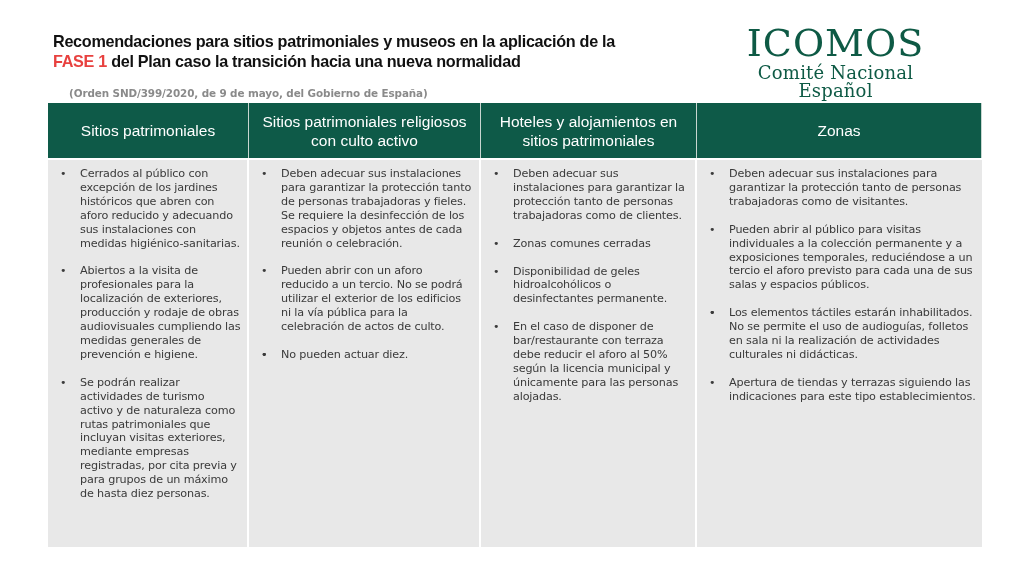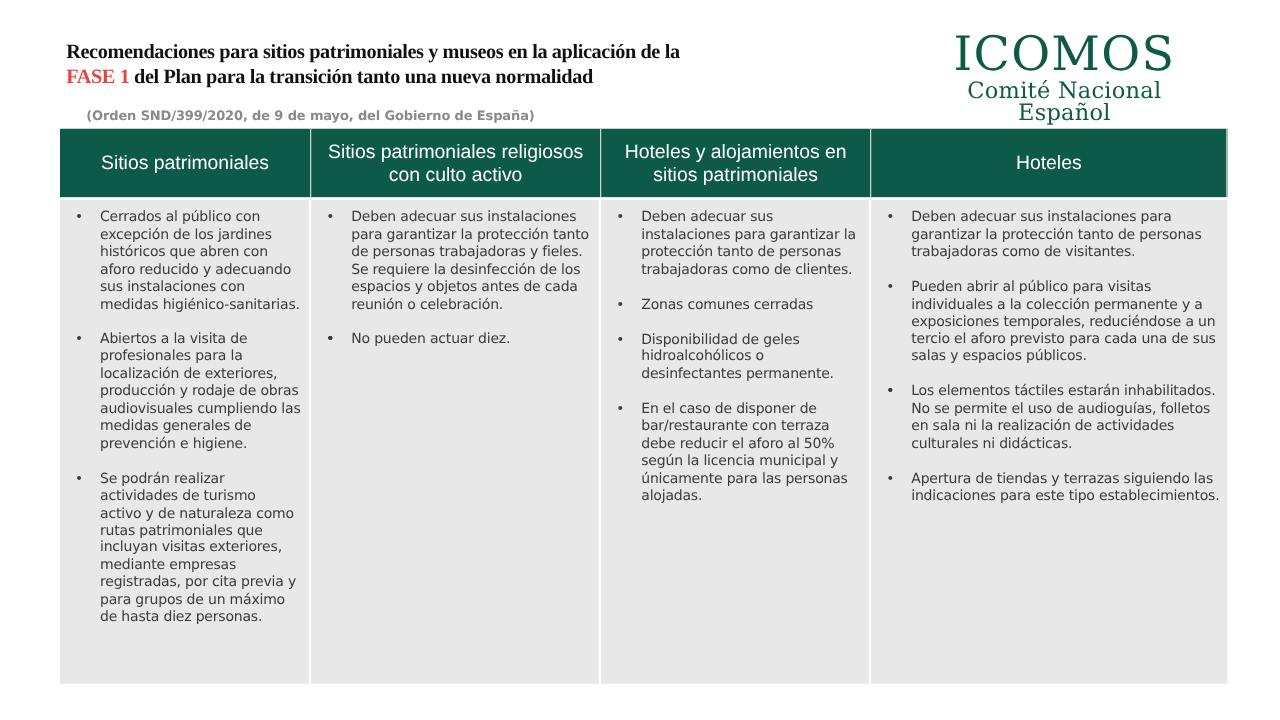--- a/index.html
+++ b/index.html
@@ -2,29 +2,29 @@
 <html><head>
 <meta charset="utf-8">
 <style>
   html, body { margin: 0; padding: 0; }
   body {
     width: 1024px; height: 576px; background: #ffffff; position: relative; overflow: hidden;
     font-family: "DejaVu Sans", sans-serif; color: #333333;
   }
   .title-block { position: absolute; left: 53px; top: 31px; width: 690px; }
   .title {
-    font-family: Liberation Serif, serif; font-weight: bold; font-size: 16.2px; line-height: 20px;
+    font-family: Liberation Sans, sans-serif; font-weight: bold; font-size: 16.2px; line-height: 20px;
     color: #111111; margin: 0; letter-spacing: -0.3px;
   }
   .title .highlight { color: #e8413f; text-align: right; }
   .subtitle {
     font-family: "DejaVu Sans", sans-serif; font-weight: bold; font-size: 10.4px; line-height: 13px;
     color: #8a8a8a; margin: 16px; letter-spacing: -0.1px;
   }
-  .logo { position: absolute; left: 744px; top: 22px; width: 215px; text-align: center; color: #0e5a45; }
+  .logo { position: absolute; left: 728px; top: 22px; width: 215px; text-align: center; color: #0e5a45; }
   .logo-main {
     font-family: "DejaVu Serif", serif; font-size: 38px; line-height: 42px; letter-spacing: 1px;
   }
   .logo-sub {
     font-family: "DejaVu Serif", serif; font-size: 18px; line-height: 18px; letter-spacing: 0.2px;
   }
   .table {
     position: absolute; left: 48px; top: 103px; width: 934px; height: 444px;
     display: grid; grid-template-columns: 201px 232px 216px 285px;
     grid-template-rows: 55px 389px;
@@ -46,48 +46,48 @@
     margin-bottom: 14px; letter-spacing: -0.15px;
   }
   li .bullet { position: absolute; left: 6px; top: 0; font-size: 11px; }
 </style>
 </head>
 <body>
 
 <div class="title-block">
   <p class="title">
     <span>Recomendaciones para sitios patrimoniales y museos en la aplicación de la</span><br>
-    <span class="highlight">FASE 1</span><span> del Plan para la transición tanto una nueva normalidad</span>
+    <span class="highlight">FASE 1</span><span> del Plan caso la transición hacia una nueva normalidad</span>
   </p>
   <p class="subtitle">(Orden SND/399/2020, de 9 de mayo, del Gobierno de España)</p>
 </div>
 
 <div class="logo">
   <div class="logo-main">ICOMOS</div>
   <div class="logo-sub">Comité Nacional Español</div>
 </div>
 
 <div class="table">
   <div class="th">Sitios patrimoniales</div>
   <div class="th">Sitios patrimoniales religiosos con culto activo</div>
   <div class="th">Hoteles y alojamientos en sitios patrimoniales</div>
-  <div class="th">Hoteles</div>
+  <div class="th">Zonas</div>
 
   <div class="td">
     <ul>
       <li><span class="bullet">•</span><span>Cerrados al público con excepción de los jardines históricos que abren con aforo reducido y adecuando sus instalaciones con medidas higiénico-sanitarias.</span></li>
       <li><span class="bullet">•</span><span>Abiertos a la visita de profesionales para la localización de exteriores, producción y rodaje de obras audiovisuales cumpliendo las medidas generales de prevención e higiene.</span></li>
       <li><span class="bullet">•</span><span>Se podrán realizar actividades de turismo activo y de naturaleza como rutas patrimoniales que incluyan visitas exteriores, mediante empresas registradas, por cita previa y para grupos de un máximo de hasta diez personas.</span></li>
     </ul>
   </div>
 
   <div class="td">
     <ul>
       <li><span class="bullet">•</span><span>Deben adecuar sus instalaciones para garantizar la protección tanto de personas trabajadoras y fieles. Se requiere la desinfección de los espacios y objetos antes de cada reunión o celebración.</span></li>
-      <li><span class="bullet">•</span></li>
+      <li><span class="bullet">•</span><span>Pueden abrir con un aforo reducido a un tercio. No se podrá utilizar el exterior de los edificios ni la vía pública para la celebración de actos de culto.</span></li>
       <li><span class="bullet">•</span></li>
       <li><span class="bullet">•</span><span>No pueden actuar diez.</span></li>
     </ul>
   </div>
 
   <div class="td">
     <ul>
       <li><span class="bullet">•</span><span>Deben adecuar sus instalaciones para garantizar la protección tanto de personas trabajadoras como de clientes.</span></li>
       <li><span class="bullet">•</span><span>Zonas comunes cerradas</span></li>
       <li><span class="bullet">•</span><span>Disponibilidad de geles hidroalcohólicos o desinfectantes permanente.</span></li>

